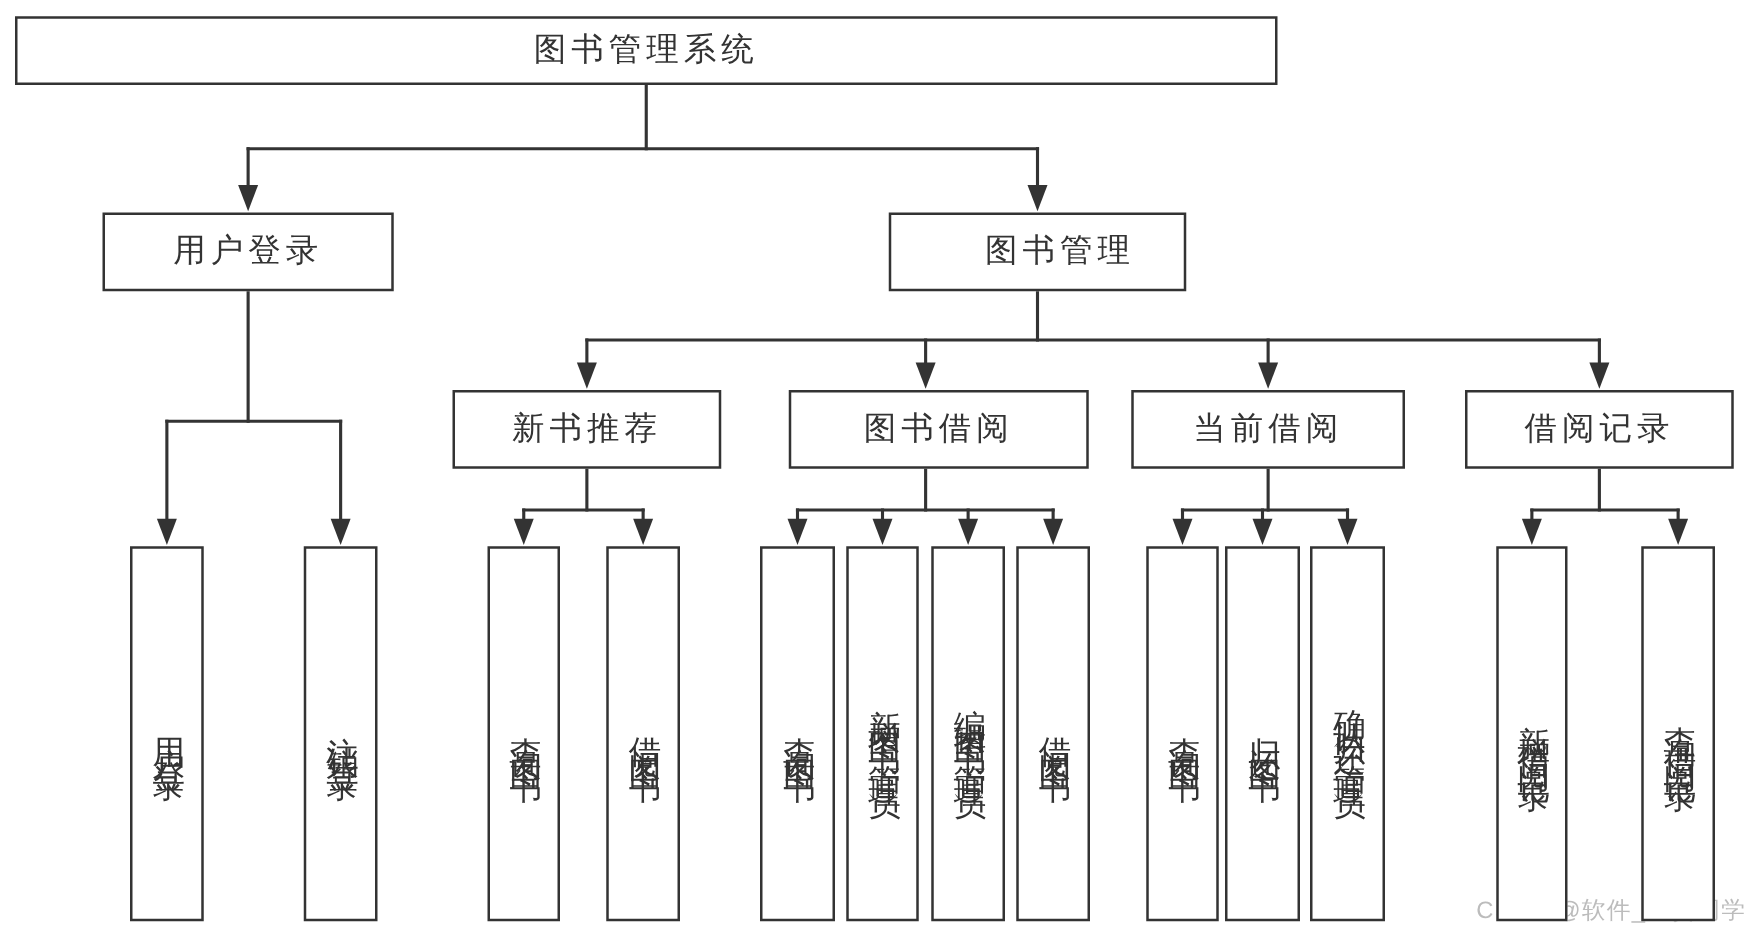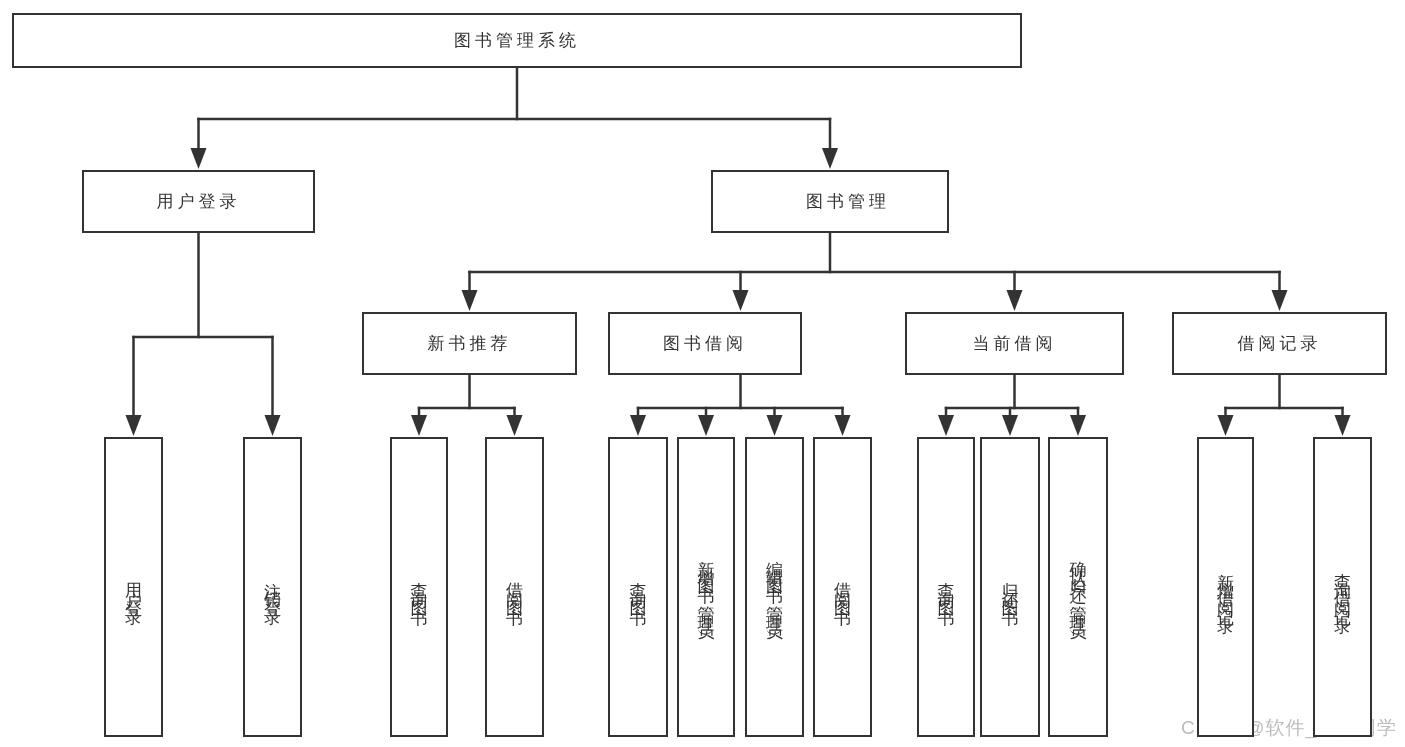--- a/index.html
+++ b/index.html
@@ -22,24 +22,25 @@
     position:absolute;
     box-sizing:border-box;
     background:var(--fill);
     border:2.5px solid var(--line);
     display:flex;
     align-items:center;
     justify-content:center;
     color:var(--text);
   }
   .node .node-label{
-    font-size:17px;
+    font-size:26px;
     letter-spacing:4px;
     white-space:nowrap;
     line-height:1;
+    font-family:Liberation Mono, monospace;
   }
   .node.vertical .node-label{
     writing-mode:vertical-rl;
     text-orientation:mixed;
     letter-spacing:9px;
     white-space:normal;
   }
   #watermark{
     position:absolute;
     right:8px;
@@ -115,21 +116,21 @@
     </div>
     <div class="node" style="left: 82px; top: 170px; width: 233px; height: 63px;">
       <span class="node-label">用户登录</span>
     </div>
     <div class="node" style="left: 711px; top: 170px; width: 238px; height: 63px; padding-left: 36px;">
       <span class="node-label">图书管理</span>
     </div>
     <div class="node" style="left: 362px; top: 312px; width: 215px; height: 63px;">
       <span class="node-label">新书推荐</span>
     </div>
-    <div class="node" style="left: 608px; top: 312px; width: 194px; height: 63px;">
+    <div class="node" style="left: 631px; top: 312px; width: 240px; height: 63px;">
       <span class="node-label">图书借阅</span>
     </div>
     <div class="node" style="left: 905px; top: 312px; width: 219px; height: 63px;">
       <span class="node-label">当前借阅</span>
     </div>
     <div class="node" style="left: 1172px; top: 312px; width: 215px; height: 63px;">
       <span class="node-label">借阅记录</span>
     </div>
     <div class="node vertical" style="left: 104px; top: 437px; width: 59px; height: 300px;">
       <span class="node-label">用户登录</span>

